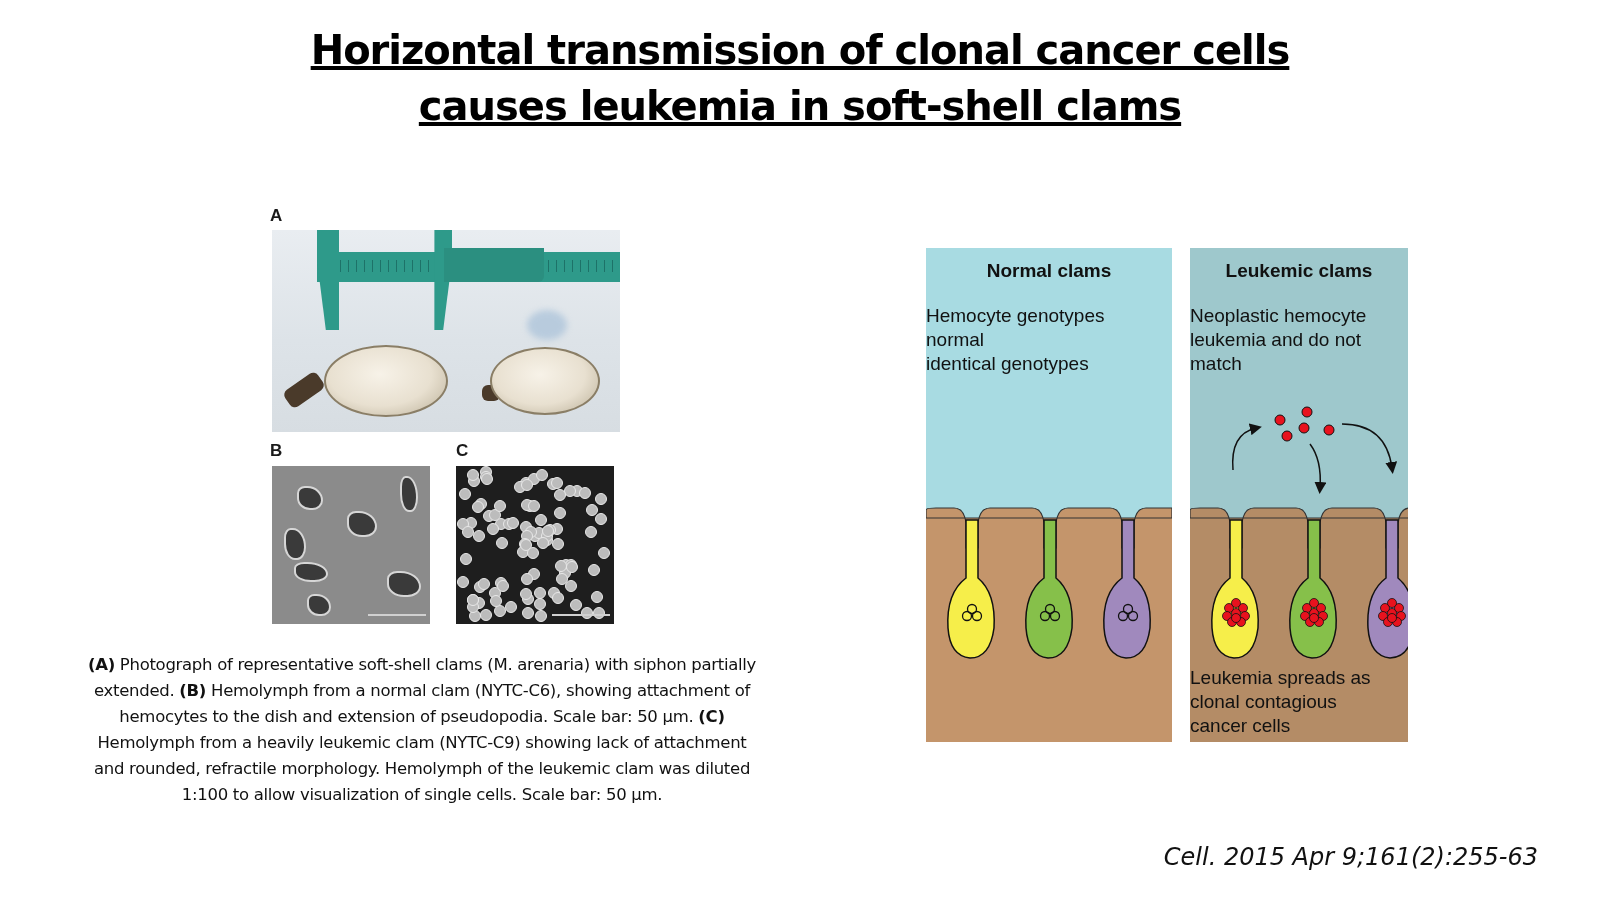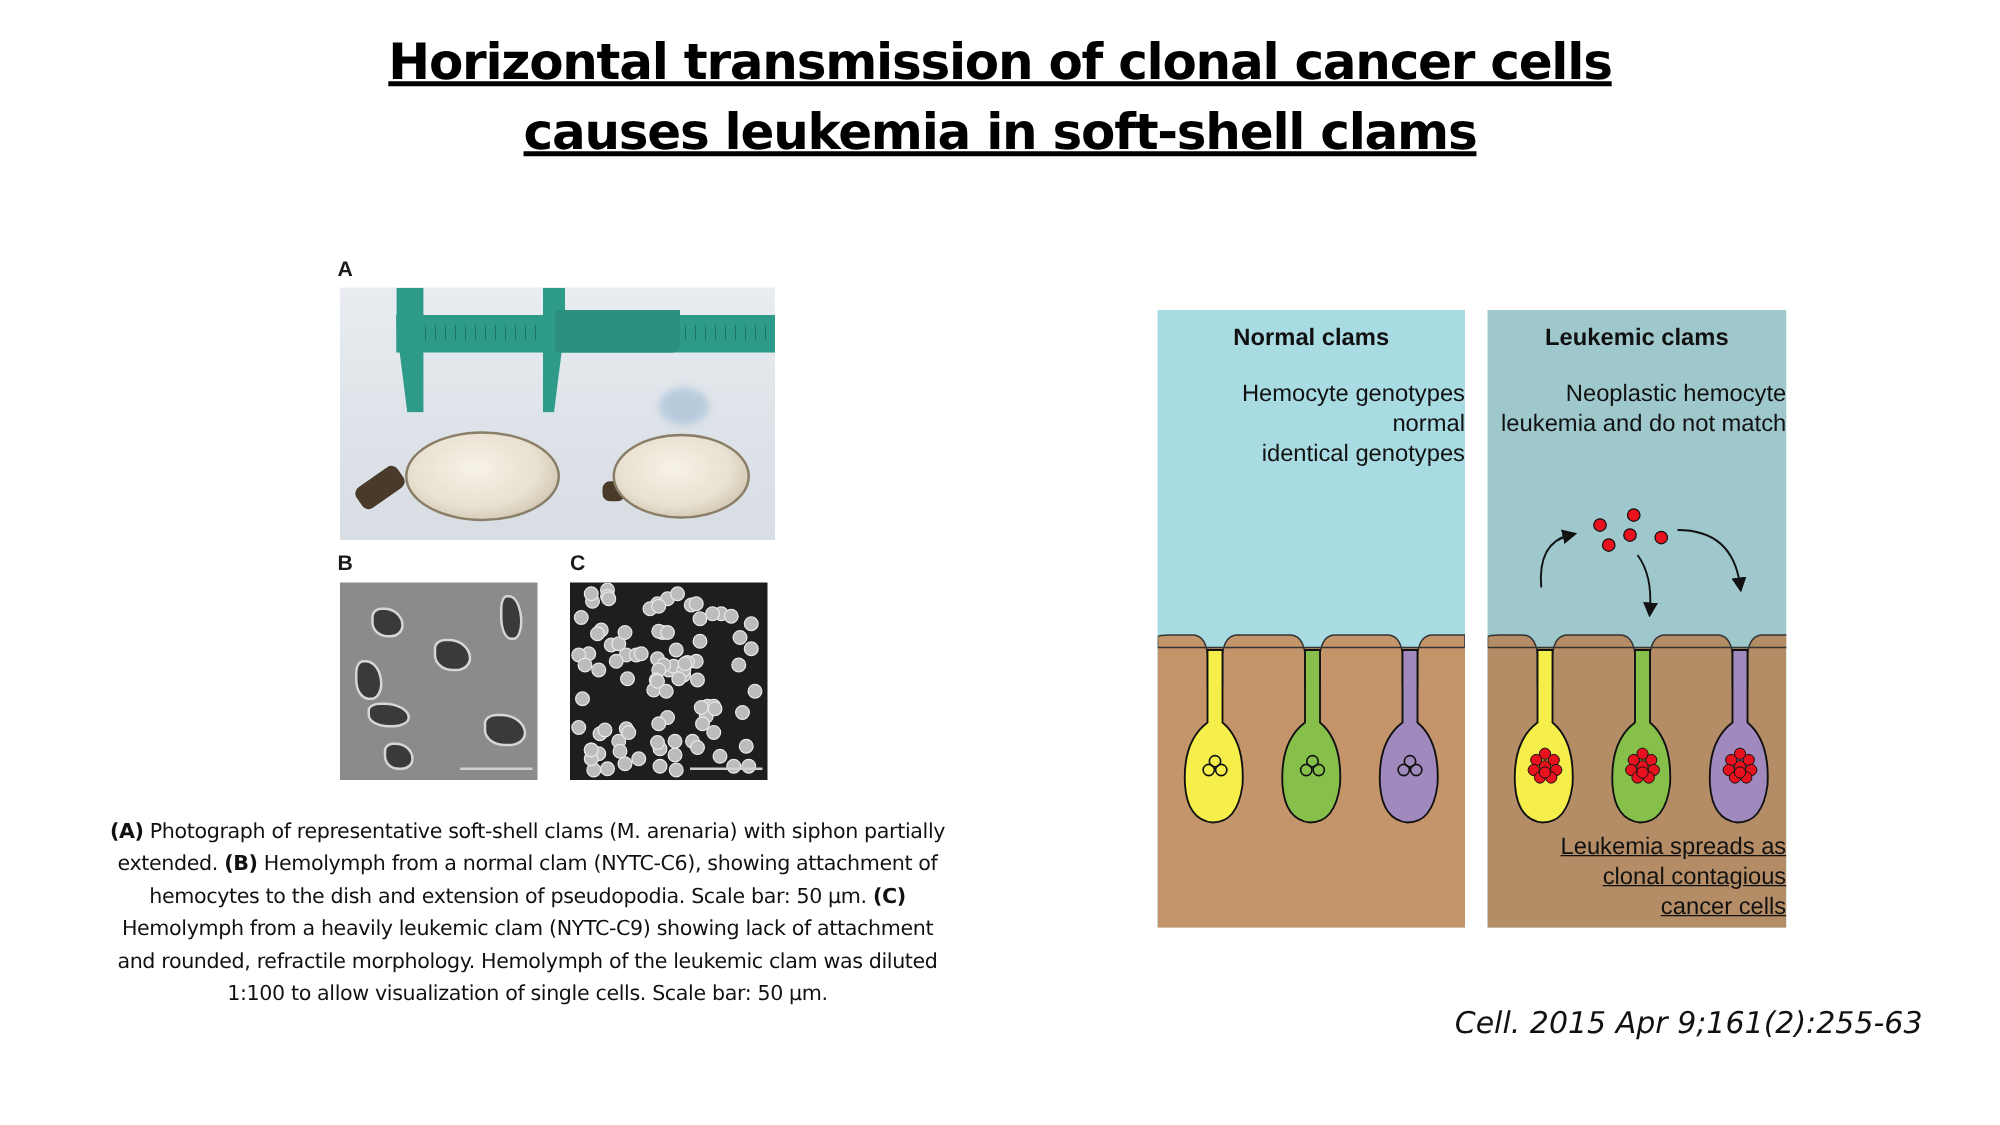--- a/index.html
+++ b/index.html
@@ -23,30 +23,30 @@
   .cellB { position:absolute; background:#3a3a3a; border:2px solid #d6d6d6; border-radius:30% 60% 40% 50%; }
   .cellC { position:absolute; width:10px; height:10px; border-radius:50%; background:#bcbcbc; border:1px solid #e8e8e8; }
   .scalebar { position:absolute; height:2px; background:#d0d0d0; }
 
   .caption { position:absolute; left:82px; top:652px; width:680px; text-align:center; font-family:"DejaVu Sans", sans-serif; font-size:16.5px; line-height:26px; color:#111; letter-spacing:-0.3px; }
   .caption b { font-weight:bold; }
 
   
   .panel { position:absolute; top:248px; height:494px; overflow:hidden; }
   .panel-normal { left:926px; width:246px; background:#a8dbe2; }
-  .panel-leuk { left:1190px; width:239px; background:#9ec8cc; }
+  .panel-leuk { left:1190px; width:218px; background:#9ec8cc; }
   .panel .ground { position:absolute; left:0; top:270px; width:100%; height:230px; }
   .panel-normal .ground { background:#c4956b; }
   .panel-leuk .ground { background:#b48c66; }
   .p-head { position:absolute; left:0; width:100%; text-align:center; font-family:"Liberation Sans", sans-serif; font-weight:bold; font-size:19px; top:12px; color:#111; }
-  .p-text { position:absolute; left:0; width:100%; text-align:right; font-family:"Liberation Sans", sans-serif; font-size:19px; line-height:24px; color:#111; top:56px; }
-  .p-bottom { position:absolute; left:0; width:100%; text-align:right; font-family:"Liberation Sans", sans-serif; font-size:19px; line-height:24px; color:#111; top:418px;text-decoration:underline; }
+  .p-text { position:absolute; left:0; width:100%; text-align:left; font-family:"Liberation Sans", sans-serif; font-size:19px; line-height:24px; color:#111; top:56px; }
+  .p-bottom { position:absolute; left:0; width:100%; text-align:left; font-family:"Liberation Sans", sans-serif; font-size:19px; line-height:24px; color:#111; top:418px; }
   .panel svg { position:absolute; left:0; top:0; }
 
-  .citation { position:absolute; right:62px; top:804px; font-family:"DejaVu Sans", sans-serif; font-style:italic; font-size:24px; color:#111; }
+  .citation { position:absolute; right:62px; top:843px; font-family:"DejaVu Sans", sans-serif; font-style:italic; font-size:24px; color:#111; }
 </style>
 </head>
 <body>
 
 <div class="title">
   <div>Horizontal transmission of clonal cancer cells</div>
   <div>causes leukemia in soft-shell clams</div>
 </div>
 
 <div class="fig-label" style="left:270px;top:206px;">A</div>

